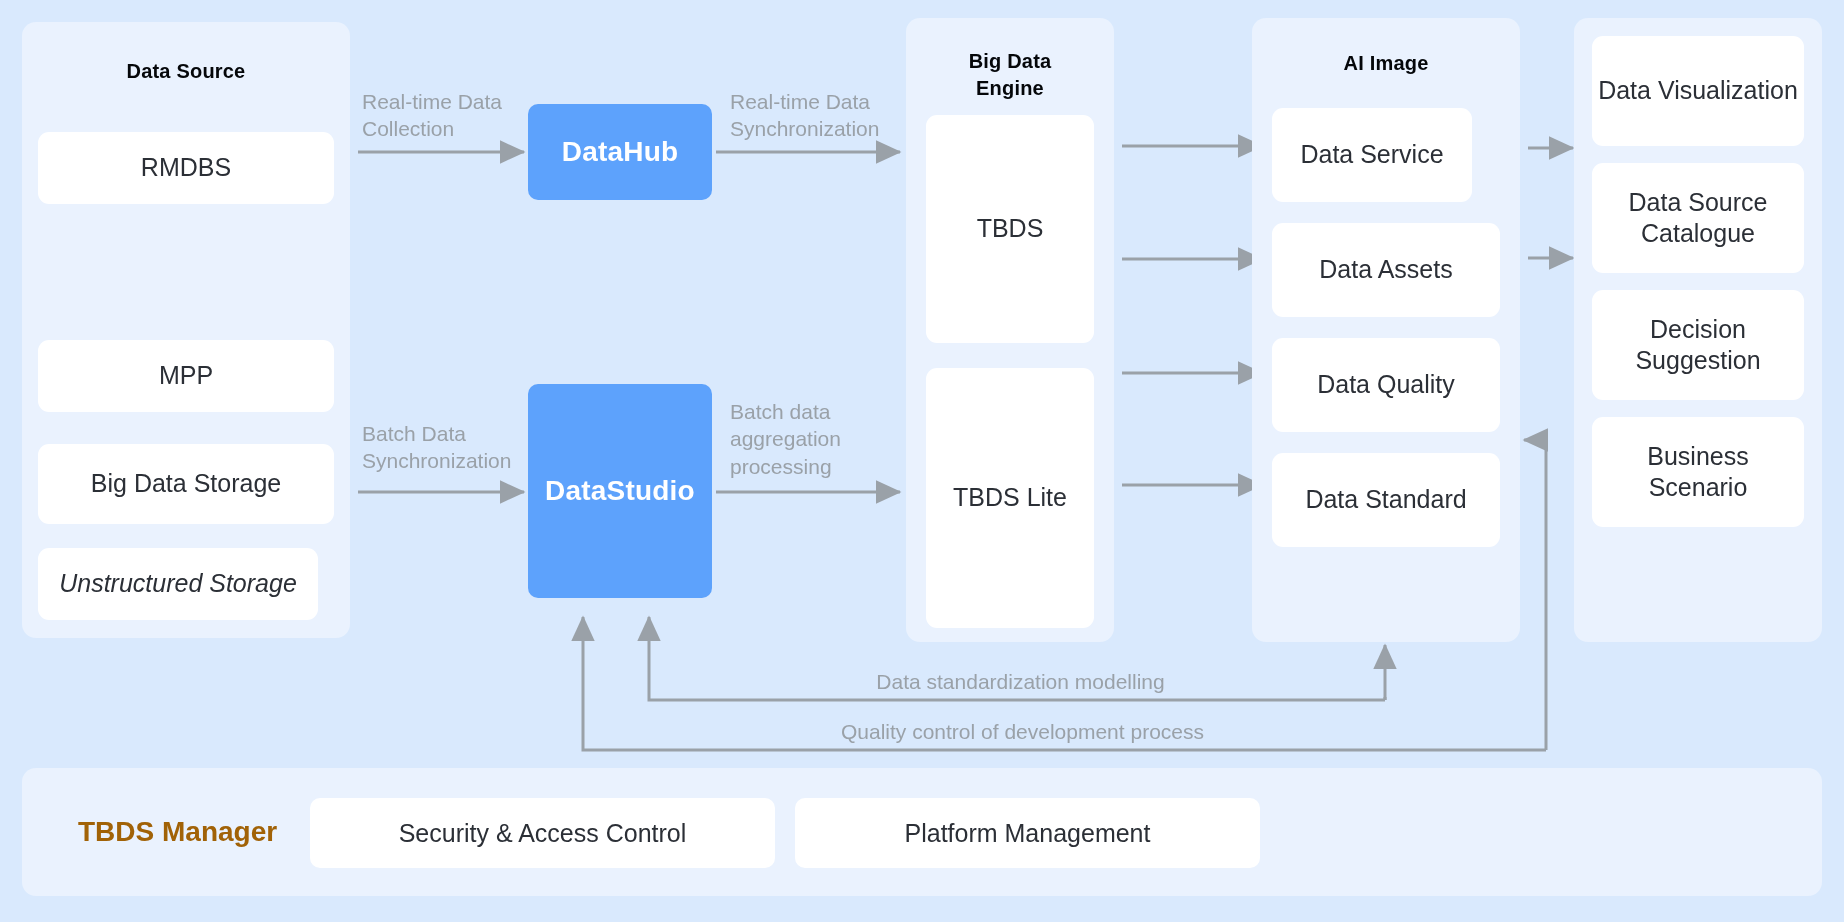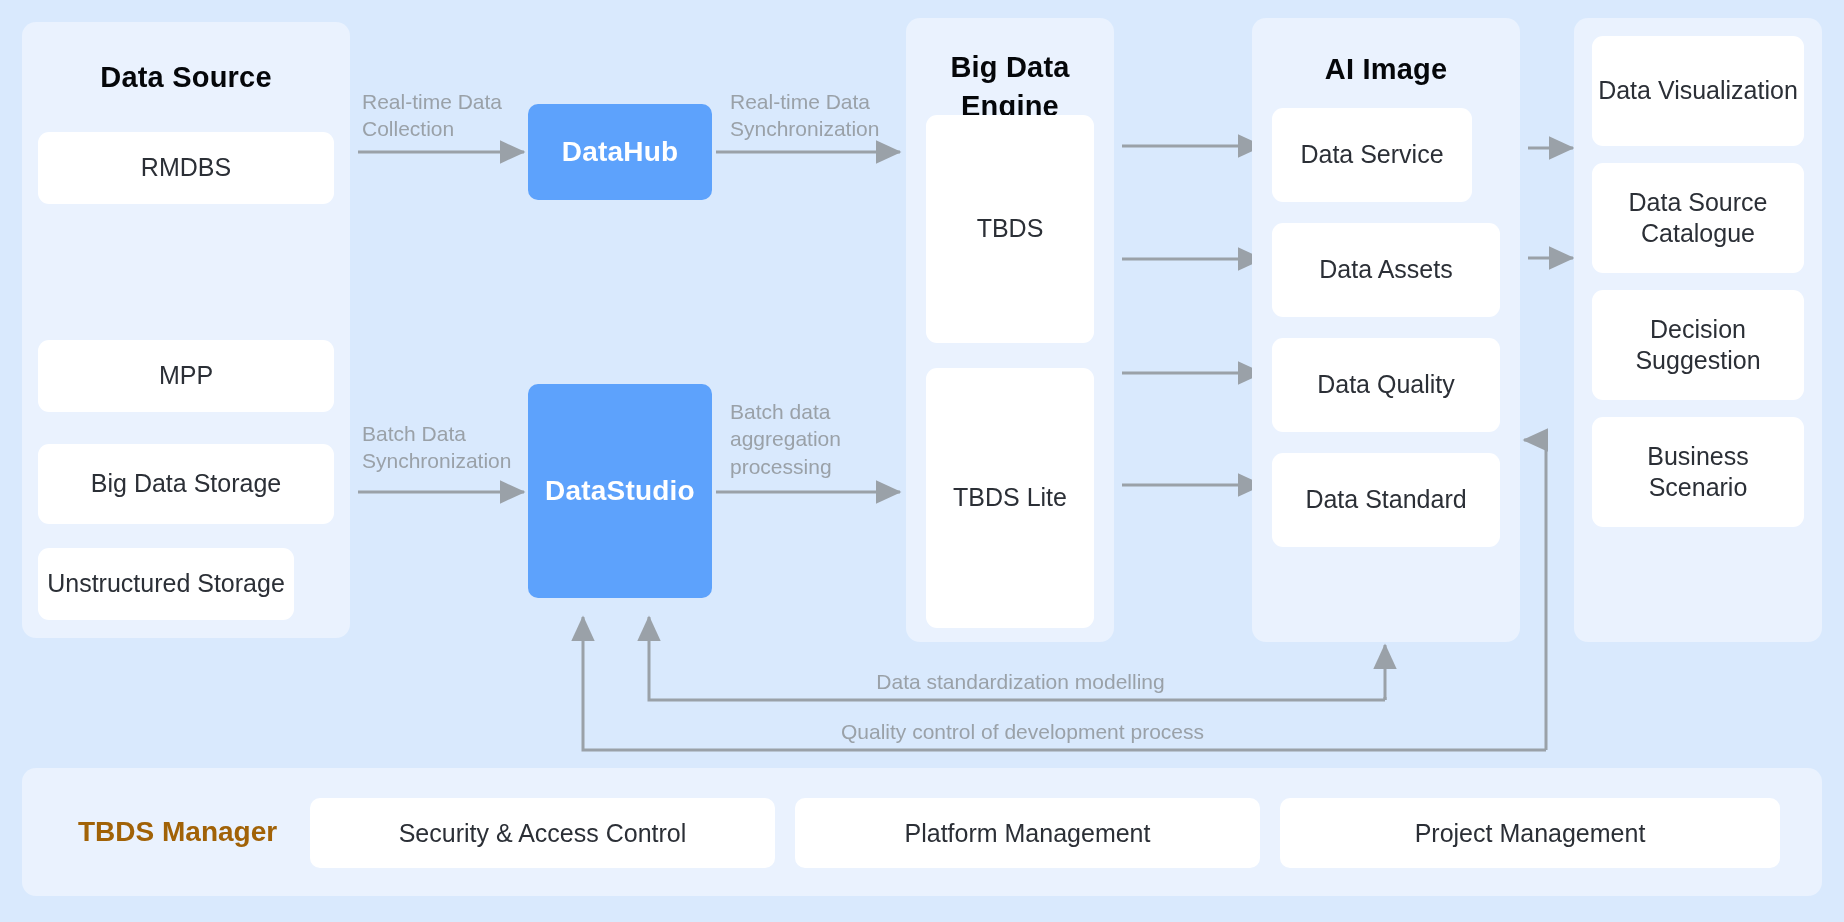--- a/index.html
+++ b/index.html
@@ -17,21 +17,21 @@
     position:absolute;
     background:#eaf2fe;
     border-radius:14px;
   }
   .panel-title{
     position:absolute;
     left:0;right:0;
     text-align:center;
     font-weight:bold;
     color:#05070a;
-    font-size:29px;
+    font-size:20px;
     line-height:1.35;
     letter-spacing:.2px;
   }
   .card{
     position:absolute;
     background:#ffffff;
     border-radius:11px;
     display:flex;
     align-items:center;
     justify-content:center;
@@ -118,21 +118,21 @@
       <path d="M1385,700 L1385,645"></path>
     </g>
   </svg>
 
   <div class="panel" style="left:22px;top:22px;width:328px;height:616px;">
     <div class="panel-title" style="top:36px;">Data Source</div>
 
     <div class="card" style="left:16px;top:110px;width:296px;height:72px;">RMDBS</div>
     <div class="card" style="left:16px;top:318px;width:296px;height:72px;">MPP</div>
     <div class="card" style="left:16px;top:422px;width:296px;height:80px;">Big Data Storage</div>
-    <div class="card" style="left:16px;top:526px;width:256px;height:72px;">Unstructured Storage</div>
+    <div class="card" style="left:16px;top:526px;width:280px;height:72px;font-style:italic;">Unstructured Storage</div>
   </div>
 
   <div class="edge-label" style="left:362px;top:88px;width:175px;">
     <div>Real-time Data</div>
     <div>Collection</div>
   </div>
 
   <div class="blue-node" style="left:528px;top:104px;width:184px;height:96px;">DataHub</div>
 
   <div class="edge-label" style="left:730px;top:88px;width:185px;">
@@ -177,16 +177,15 @@
   </div>
 
   <div class="edge-label center" style="left:683px;top:668px;width:675px;">Data standardization modelling</div>
 
   <div class="edge-label center" style="left:600px;top:718px;width:845px;">Quality control of development process</div>
 
   <div id="manager-bar">
     <div id="manager-title">TBDS Manager</div>
     <div class="mcard" style="left:288px;width:465px;">Security &amp; Access Control</div>
     <div class="mcard" style="left:773px;width:465px;">Platform Management</div>
-    <div class="mcard" style="left:1258px;width:500px;">Project Management</div>
   </div>
 
 </div>
 
 </body></html>

